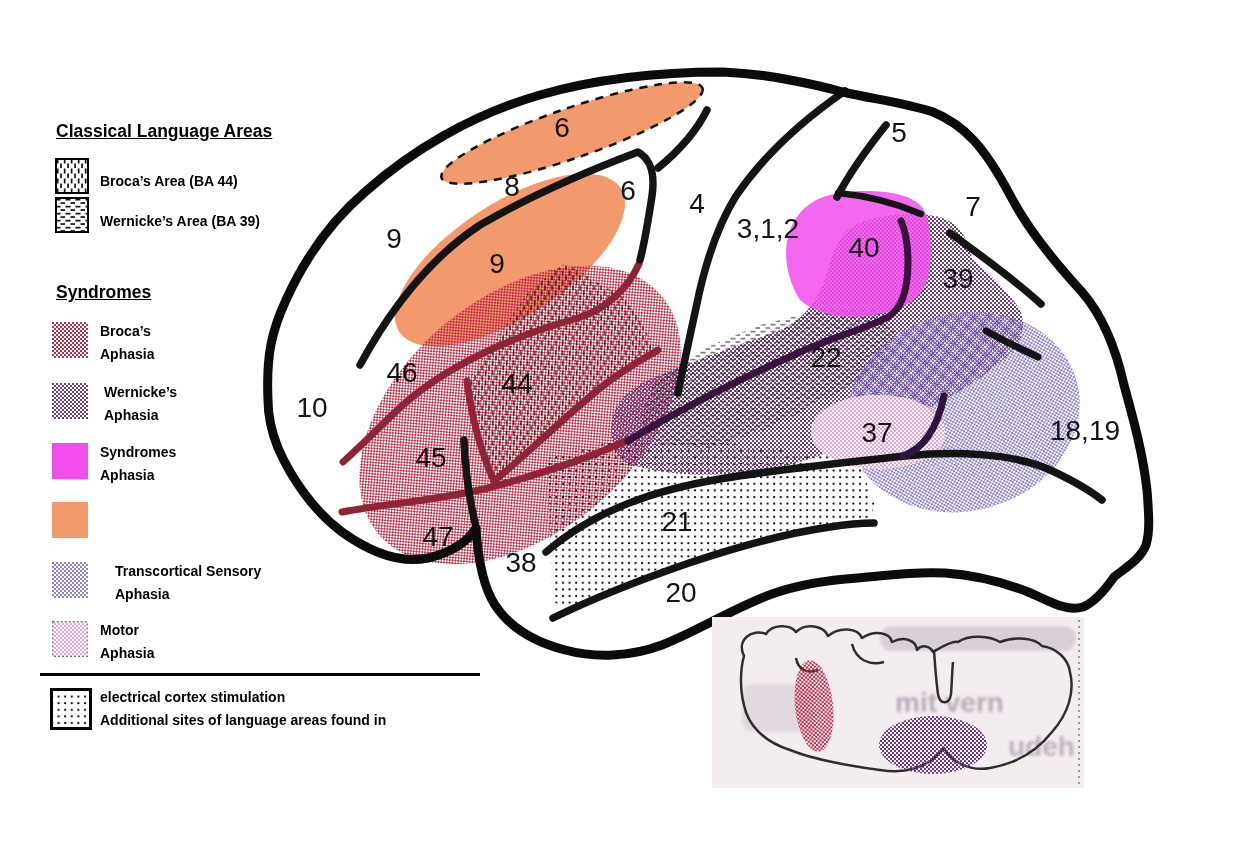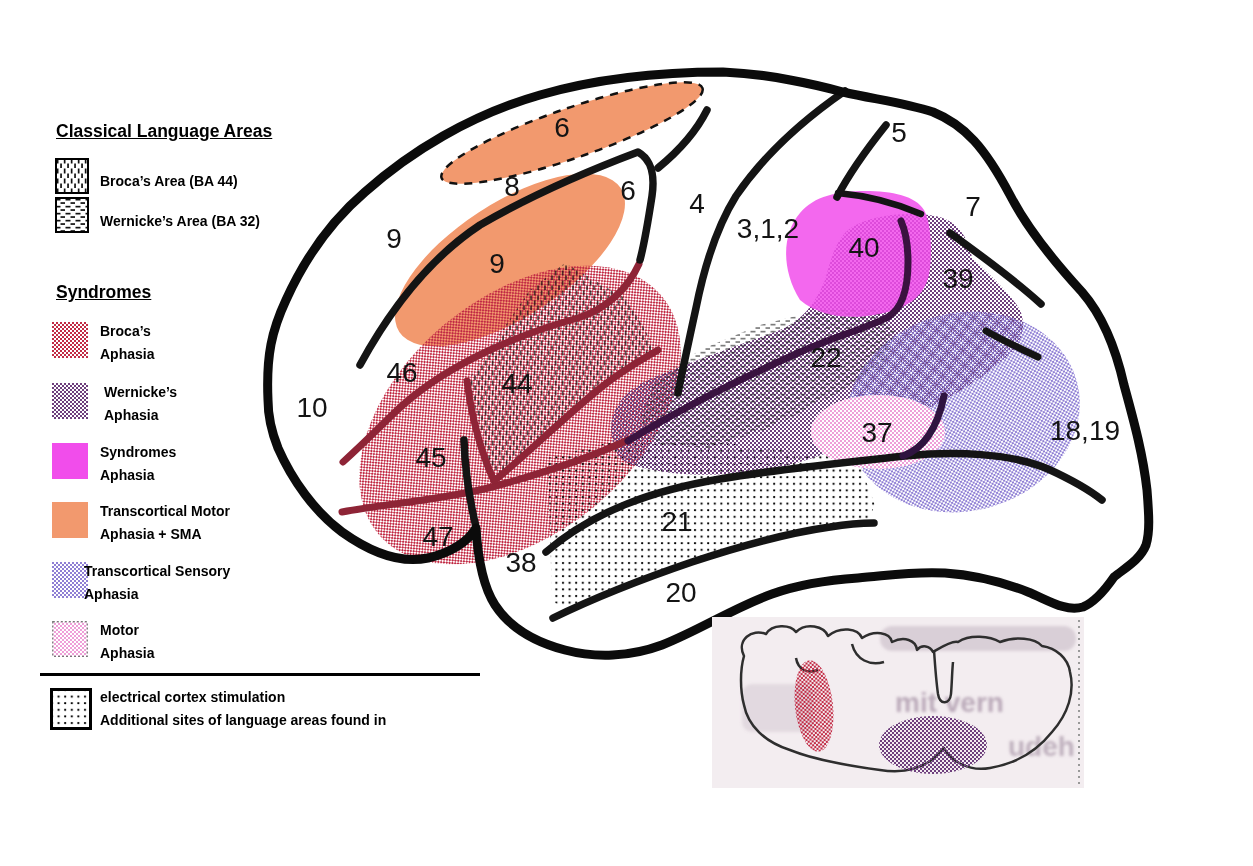--- a/index.html
+++ b/index.html
@@ -154,21 +154,21 @@
   <svg class="sw" style="left:55px;top:158px" width="34" height="36">
     <rect x="1" y="1" width="32" height="34" fill="#fff" stroke="#000" stroke-width="2"></rect>
     <rect x="2" y="2" width="30" height="32" fill="url(#vdash)"></rect>
   </svg>
   <div class="lg" style="left:100px;top:170px">Broca’s Area (BA 44)</div>
 
   <svg class="sw" style="left:55px;top:197px" width="34" height="36">
     <rect x="1" y="1" width="32" height="34" fill="#fff" stroke="#000" stroke-width="2"></rect>
     <rect x="2" y="2" width="30" height="32" fill="url(#hdash)"></rect>
   </svg>
-  <div class="lg" style="left:100px;top:210px">Wernicke’s Area (BA 32)</div>
+  <div class="lg" style="left:100px;top:210px">Wernicke’s Area (BA 39)</div>
 
   <div class="lg lg-head" style="left:56px;top:281px">Syndromes</div>
 
   <svg class="sw" style="left:52px;top:322px" width="36" height="36">
     <rect width="36" height="36" fill="#fff"></rect>
         <rect width="36" height="36" fill="url(#ckRed)"></rect>
   </svg>
   <div class="lg" style="left:100px;top:320px">
     <div>Broca’s</div>
     <div>Aphasia</div>
@@ -187,30 +187,26 @@
     <rect width="36" height="36" fill="#f14deb"></rect>
   </svg>
   <div class="lg" style="left:100px;top:441px">
     <div>Syndromes</div>
     <div>Aphasia</div>
   </div>
 
   <svg class="sw" style="left:52px;top:502px" width="36" height="36">
     <rect width="36" height="36" fill="#f2996e"></rect>
   </svg>
-  <div class="lg" style="left:100px;top:500px">
-    <div>Transcortical Motor</div>
-    <div>Aphasia + SMA</div>
-  </div>
 
   <svg class="sw" style="left:52px;top:562px" width="36" height="36">
     <rect width="36" height="36" fill="#fff"></rect>
         <rect width="36" height="36" fill="url(#ckLav)"></rect>
   </svg>
-  <div class="lg" style="left:84px;top:560px">
+  <div class="lg" style="left:115px;top:560px">
     <div>Transcortical Sensory</div>
     <div>Aphasia</div>
   </div>
 
   <svg class="sw" style="left:52px;top:621px" width="36" height="36">
     <rect x="0.8" y="0.8" width="34.4" height="34.4" fill="#fff" stroke="#777" stroke-width="1.4" stroke-dasharray="2 2"></rect>
     <rect x="1.5" y="1.5" width="33" height="33" fill="url(#ckPink)"></rect>
   </svg>
   <div class="lg" style="left:100px;top:619px">
     <div>Motor</div>

